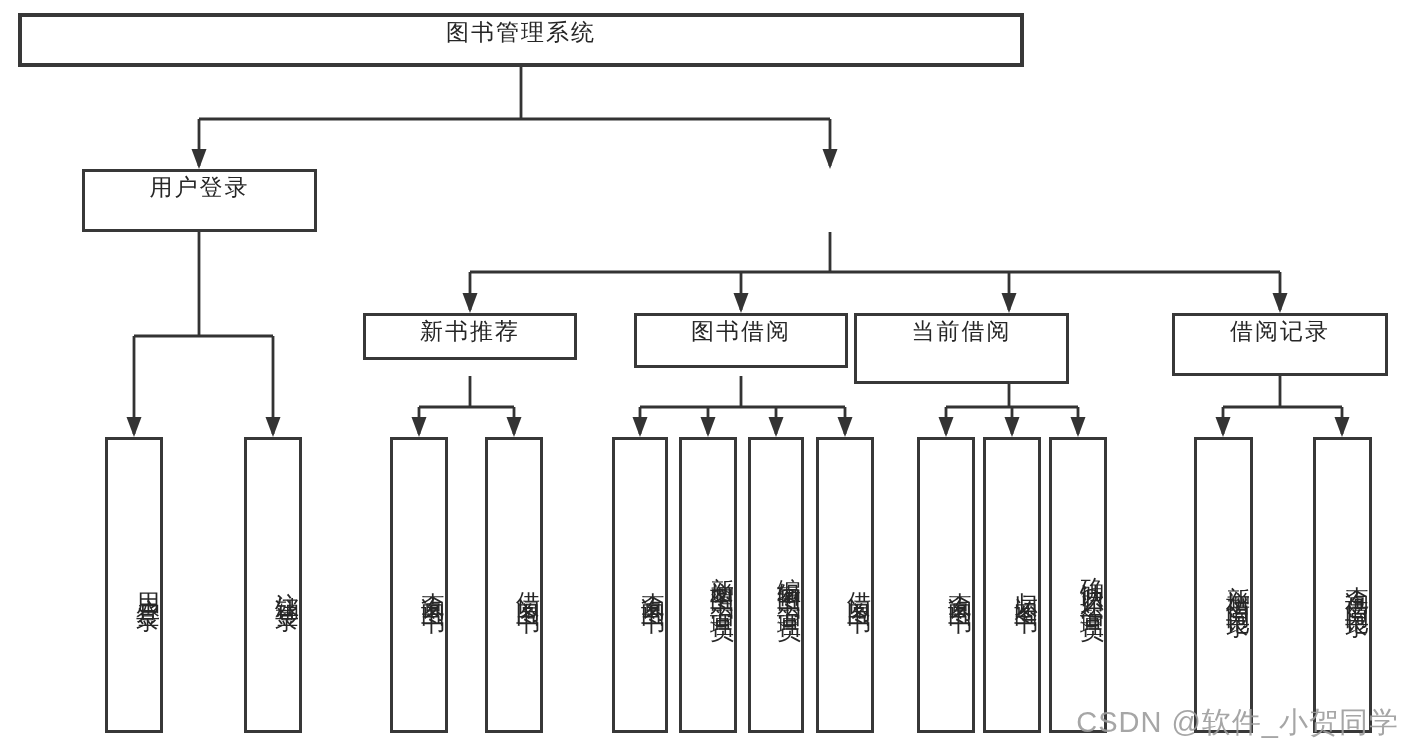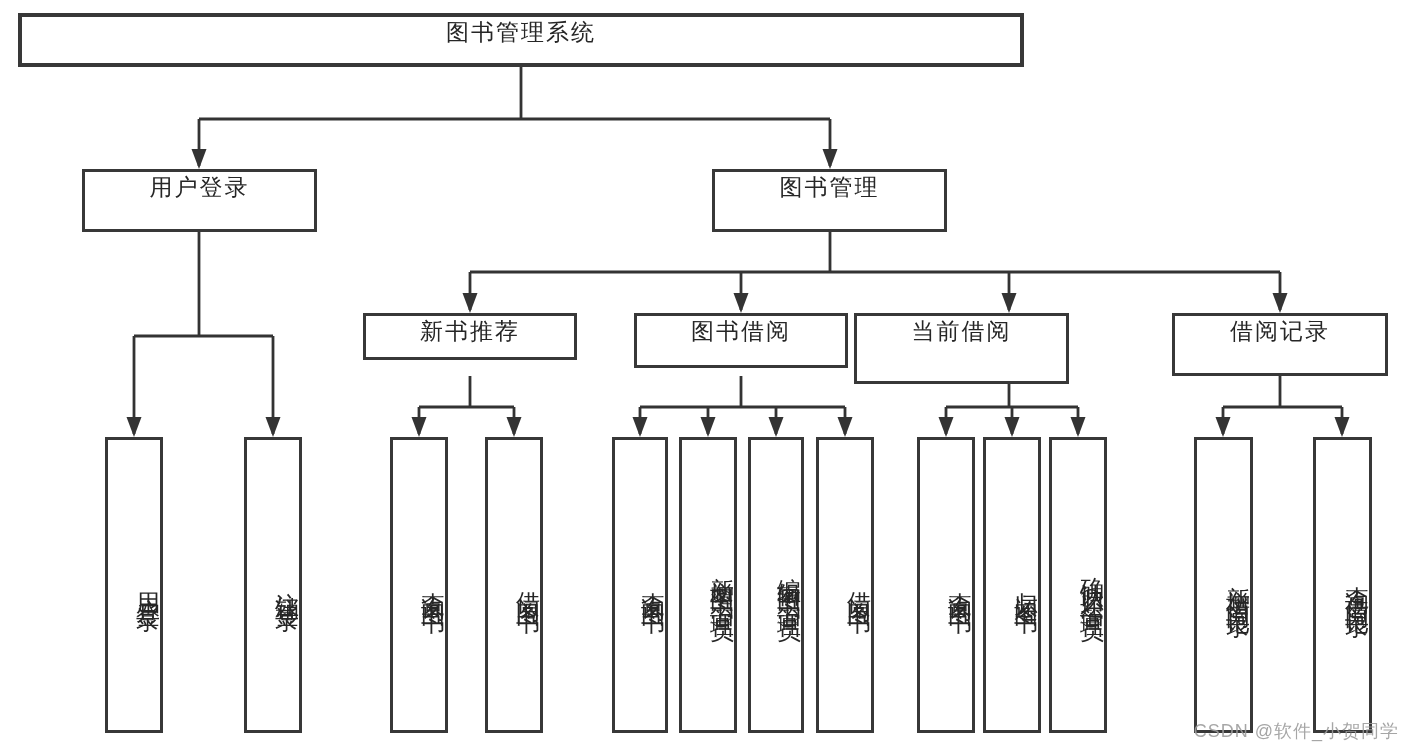--- a/index.html
+++ b/index.html
@@ -33,21 +33,21 @@
   .vbox{
     writing-mode:vertical-rl;
     text-orientation:mixed;
     font-size:24px;
   }
   .vbox span{letter-spacing:6px;line-height:1;}
   .hbox span{white-space:nowrap;}
   #watermark{
     position:absolute;
     right:6px;bottom:4px;
-    font-size:18px;
+    font-size:29px;
     letter-spacing:1px;
     color:var(--watermark);
     opacity:.9;
     z-index:5;
     white-space:nowrap;
   }
   svg line{stroke:var(--line);stroke-width:2.8;}
   svg path{fill:var(--line);stroke:none;}
 </style>
 </head>
@@ -117,23 +117,20 @@
     <path d="M1334.5,417 L1349.5,417 L1342,437 Z"></path>
   </svg>
 
   <div class="hbox root" style="left:18px;top:13px;width:1006px;height:54px">
     <span>图书管理系统</span>
   </div>
 
   <div class="hbox" style="left:82px;top:169px;width:235px;height:63px">
     <span>用户登录</span>
   </div>
-  <div class="hbox" style="left:712px;top:169px;width:235px;height:63px">
-    <span>图书管理</span>
-  </div>
 
   <div class="hbox" style="left:363px;top:313px;width:214px;height:47px">
     <span>新书推荐</span>
   </div>
   <div class="hbox" style="left:634px;top:313px;width:214px;height:55px">
     <span>图书借阅</span>
   </div>
   <div class="hbox" style="left:854px;top:313px;width:215px;height:71px">
     <span>当前借阅</span>
   </div>

